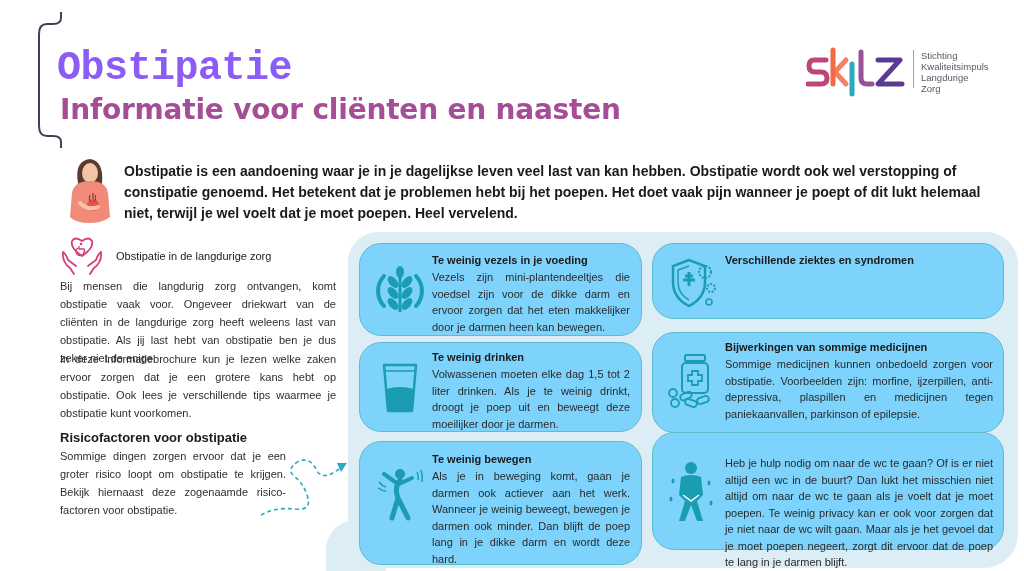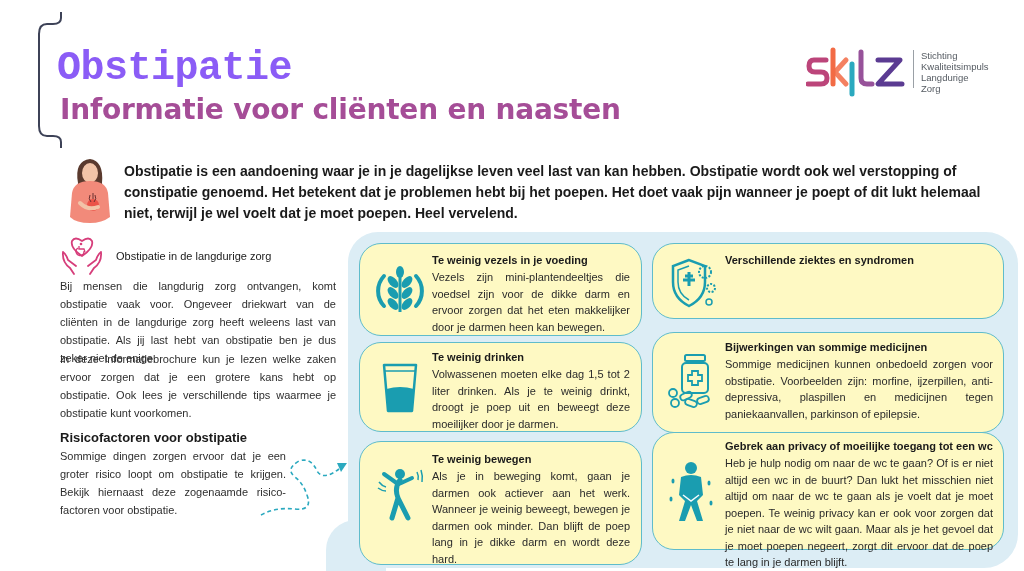--- a/index.html
+++ b/index.html
@@ -19,21 +19,21 @@
   .intro-text { position: absolute; left: 124px; top: 161px; width: 870px; font-weight: bold; font-size: 14px; line-height: 21px; color: #1a1a1a; }
   .care-icon { position: absolute; left: 60px; top: 236px; width: 44px; height: 40px; }
   .care-heading { position: absolute; left: 116px; top: 250px; font-weight: normal; font-size: 11px; color: #1a1a1a; }
   .para { position: absolute; left: 60px; width: 276px; font-size: 11px; line-height: 18px; color: #2e2e2e; text-align: justify; }
   .risk-heading { position: absolute; left: 60px; top: 430px; font-weight: bold; font-size: 13px; color: #1a1a1a; }
   .dash-arrow { position: absolute; left: 255px; top: 455px; width: 100px; height: 70px; }
 
   .panel { position: absolute; left: 348px; top: 232px; width: 670px; height: 336px; background: #dcedf5; border-radius: 30px 32px 34px 40px; }
   .panel-blob { position: absolute; left: 326px; top: 520px; width: 60px; height: 51px; background: #dcedf5; border-radius: 30px 0 0 0; }
 
-  .card { position: absolute; background: #fef9c3; border: 1.5px solid #5fbccb; border-radius: 22px; }
+  .card { position: absolute; background: #7dd3fc; border: 1.5px solid #5fbccb; border-radius: 22px; }
   .card .icon { position: absolute; left: 14px; width: 52px; height: 56px; }
   .card h3 { position: absolute; left: 72px; font-size: 11px; font-weight: bold; color: #1a1a1a; white-space: nowrap; }
   .card p { position: absolute; left: 72px; font-size: 11px; line-height: 16.5px; color: #2a2a2a; text-align: justify; }
 </style>
 </head>
 <body>
 
 <svg class="bracket" viewBox="0 0 30 136">
   <path d="M24 0 V6 Q24 12 16 12 H10 Q2 12 2 22 V114 Q2 124 10 124 H16 Q24 124 24 130 V136" fill="none" stroke="#3d4257" stroke-width="2"></path>
 </svg>
@@ -157,15 +157,14 @@
 <div class="card" style="left:652px; top:432px; width:352px; height:118px;">
   <svg class="icon" style="top:28px; width:48px; height:64px;" viewBox="0 0 48 64">
     <circle cx="24" cy="7" r="6" fill="#1a9db0"></circle>
     <path d="M14 16 Q24 12 34 16 L36 34 L30 40 L36 60 H30 L24 44 L18 60 H12 L18 40 L12 34 Z" fill="#1a9db0"></path>
     <path d="M16 34 L24 40 L32 34" fill="none" stroke="#f6fbfd" stroke-width="1.5"></path>
     <ellipse cx="6" cy="20" rx="1.5" ry="2.5" fill="#1a9db0"></ellipse>
     <ellipse cx="42" cy="22" rx="1.5" ry="2.5" fill="#1a9db0"></ellipse>
     <ellipse cx="4" cy="38" rx="1.5" ry="2.5" fill="#1a9db0"></ellipse>
     <ellipse cx="44" cy="42" rx="1.5" ry="2.5" fill="#1a9db0"></ellipse>
   </svg>
-  <h3 style="top:7px;">Gebrek aan privacy of moeilijke toegang tot een wc</h3>
   <p style="top:22px; width:268px;">Heb je hulp nodig om naar de wc te gaan? Of is er niet altijd een wc in de buurt? Dan lukt het misschien niet altijd om naar de wc te gaan als je voelt dat je moet poepen. Te weinig privacy kan er ook voor zorgen dat je niet naar de wc wilt gaan. Maar als je het gevoel dat je moet poepen negeert, zorgt dit ervoor dat de poep te lang in je darmen blijft.</p>
 </div>
 
 </body></html>

